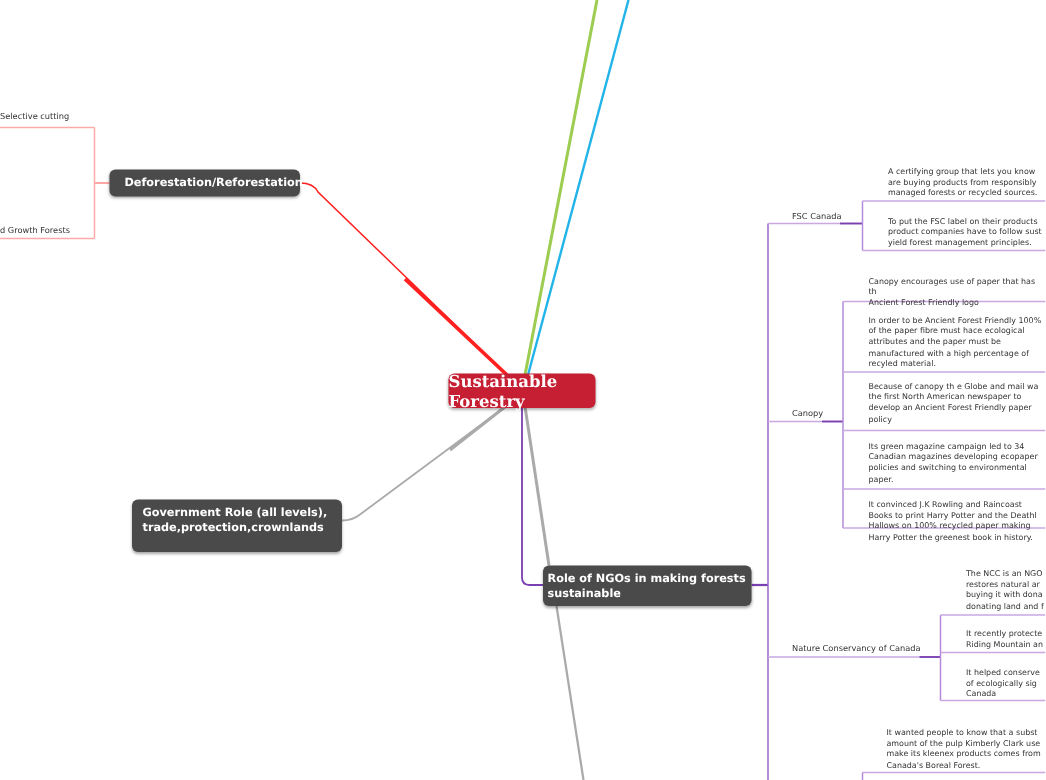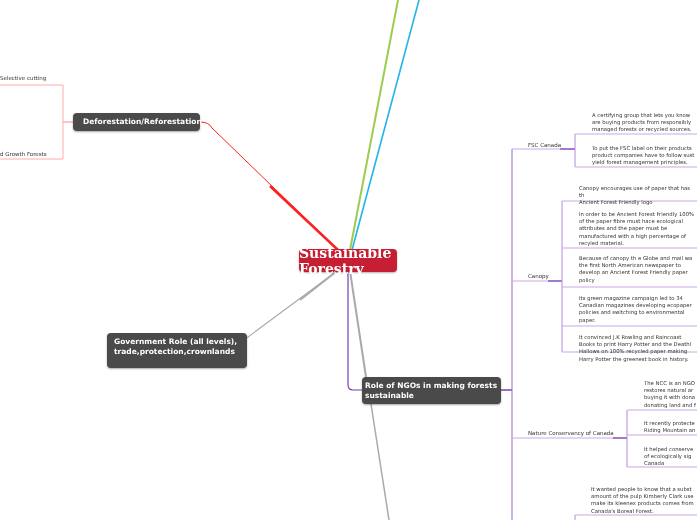--- a/index.html
+++ b/index.html
@@ -1,21 +1,21 @@
 <!DOCTYPE html>
 <html><head>
 <meta charset="utf-8">
 <style>
   html, body { margin:0; padding:0; background:#ffffff; }
   body { width:697px; height:520px; position:relative; overflow:hidden; font-family:"DejaVu Sans", sans-serif; }
   svg.links { position:absolute; left:0; top:0; width:697px; height:520px; }
   .root {
     position:absolute; left:299px; top:249px; width:98px; height:23px;
     background:#c61f34; border-radius:4px; color:#fff;
-    font-family:"DejaVu Serif", serif; font-weight:bold; font-size:14px;
+    font-family:"DejaVu Serif", serif; font-weight:bold; font-size:11px;
     display:flex; align-items:center; justify-content:center;
     box-shadow:0 1px 2px rgba(0,0,0,0.3);
   }
   .topic {
     position:absolute; background:#4a4a4a; color:#fff; border-radius:4px;
     font-family:"DejaVu Sans", sans-serif; font-weight:bold; font-size:7.5px;
     line-height:9.5px; padding:4px 10px; box-sizing:border-box;
     box-shadow:0 1px 2px rgba(0,0,0,0.35);
   }
   .t-defor { left:73px; top:113px; width:127px; height:18px; display:flex; align-items:center; }
@@ -80,21 +80,21 @@
   <path d="M575 515 L697 515" stroke="#c9a8e3" stroke-width="1" fill="none"></path>
   <path d="M575 515 L575 520" stroke="#b48ad8" stroke-width="1" fill="none"></path>
 </svg>
 
 <div class="root">Sustainable Forestry</div>
 
 <div class="topic t-defor">Deforestation/Reforestation</div>
 <div class="label" style="left:0px;top:75px;">Selective cutting</div>
 <div class="label" style="left:0px;top:151px;">d Growth Forests</div>
 
-<div class="topic t-gov" style="word-break:break-all;margin-left:19px;">Government Role (all levels),trade,protection,crownlands</div>
+<div class="topic t-gov" style="word-break:break-all;">Government Role (all levels),trade,protection,crownlands</div>
 
 <div class="topic t-ngo">Role of NGOs in making forests sustainable</div>
 
 <div class="label" style="left:528px;top:142px;">FSC Canada</div>
 <div class="note" style="left:592px;top:112px;width:105px;">A certifying group that lets you know 
 are buying products from responsibly 
 managed forests or recycled sources.</div>
 <div class="note" style="left:592px;top:145px;width:105px;">To put the FSC label on their products 
 product companies have to follow sust
 yield forest management  principles.</div>

